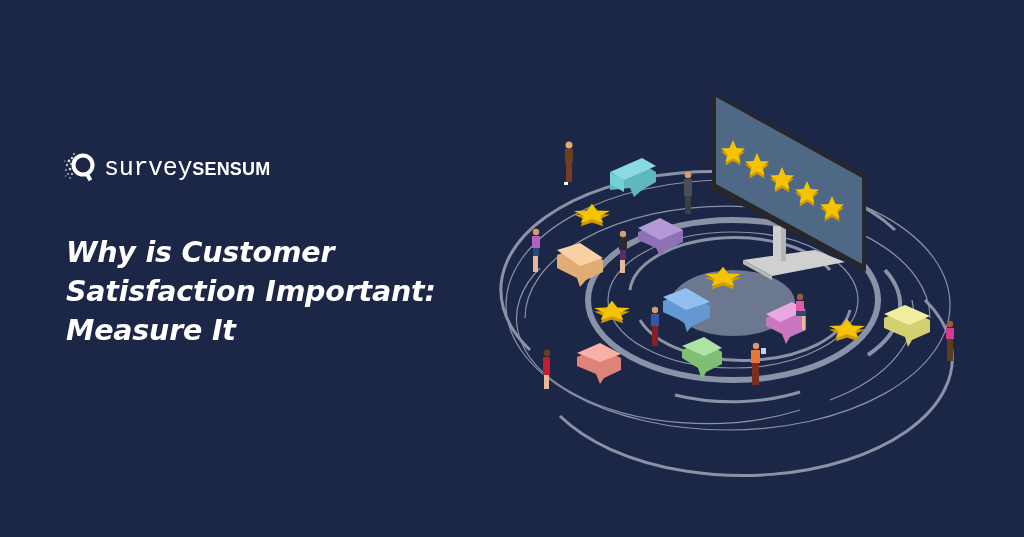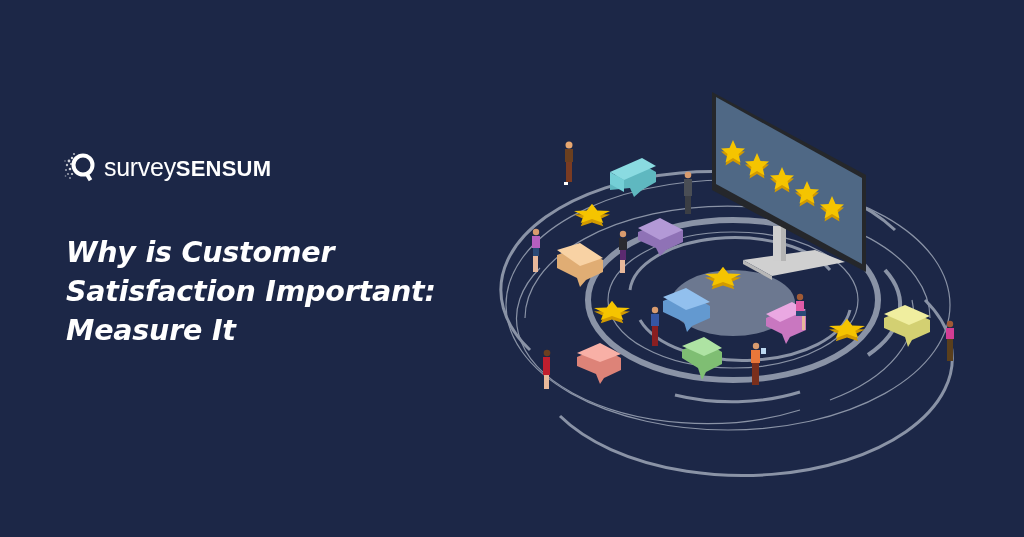--- a/index.html
+++ b/index.html
@@ -2,22 +2,22 @@
 <html><head>
   <meta charset="utf-8">
   <style>
     * { margin: 0; padding: 0; box-sizing: border-box; }
     html, body { width: 1024px; height: 537px; overflow: hidden; }
     body { background: #1c2747; font-family: "DejaVu Sans", sans-serif; position: relative; }
 
     .brand { position: absolute; left: 64px; top: 150px; display: flex; align-items: center; gap: 6px; }
     .brand-mark { width: 34px; height: 34px; }
     .brand-word { color: #ffffff; font-size: 25px; letter-spacing: -0.3px; line-height: 1; }
-    .brand-word .light { font-weight: 300; font-family: Liberation Sans, sans-serif; margin-top: 40px; }
-    .brand-word .bold { font-weight: 700; font-size: 22px; font-family: "Liberation Sans", sans-serif; letter-spacing: 0.2px; }
+    .brand-word .light { font-weight: 300; font-family: Liberation Mono, monospace; margin-top: 40px; }
+    .brand-word .bold { font-weight: 700; font-size: 18px; font-family: "Liberation Sans", sans-serif; letter-spacing: 0.2px; }
 
     .headline { position: absolute; left: 66px; top: 233px; width: 420px; color: #ffffff;
       font-family: "DejaVu Sans", sans-serif; font-weight: 600; font-size: 28.5px; line-height: 39px; letter-spacing: -0.2px; }
     .headline span { display: block; white-space: nowrap; font-style: italic; }
 
     .illustration { position: absolute; left: 0; top: 0; width: 1024px; height: 537px; }
   </style>
 </head>
 <body>
 

